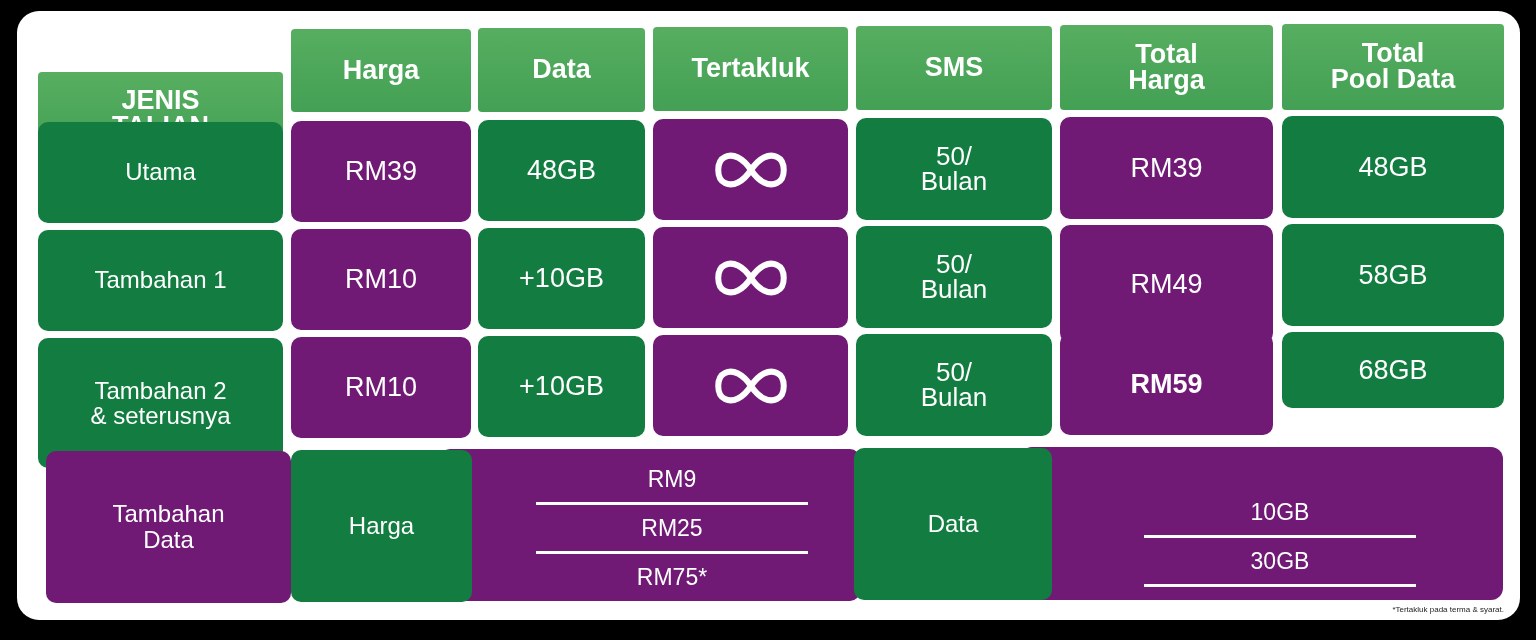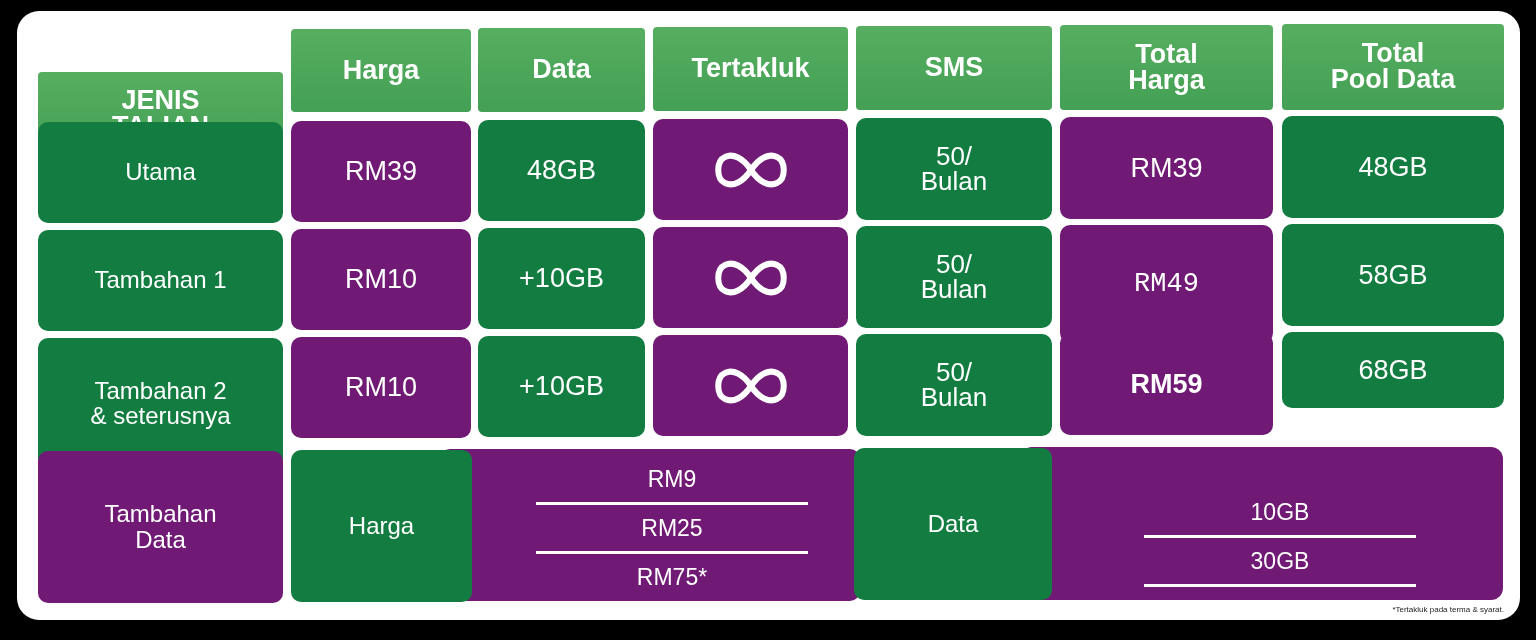--- a/index.html
+++ b/index.html
@@ -96,21 +96,21 @@
 </div>
 <div class="cell dark" style="left:653px;top:227px;width:195px;height:101px;">
   <svg class="inf" viewBox="0 0 78 42">
       <path d="M39 21 C31 9 21 4 13 8 C4 12 4 30 13 34 C21 38 31 33 39 21 C47 9 57 4 65 8 C74 12 74 30 65 34 C57 38 47 33 39 21 Z" fill="none" stroke="#fff" stroke-width="6"></path>
     </svg>
 </div>
 <div class="cell light lbl" style="left:856px;top:226px;width:196px;height:102px;font-size:26px;line-height:0.95;">
   <span>50/</span>
   <span>Bulan</span>
 </div>
-<div class="cell dark val" style="left:1060px;top:225px;width:213px;height:118px;font-family:Liberation Mono, monospace;">
+<div class="cell dark val" style="left:1060px;top:225px;width:213px;height:118px;">
   <span>RM49</span>
 </div>
 <div class="cell light val" style="left:1282px;top:224px;width:222px;height:102px;">
   <span>58GB</span>
 </div>
 
 <div class="cell light lbl" style="left:38px;top:338px;width:245px;height:130px;line-height:1.05;">
   <span>Tambahan 2</span>
   <span>&amp; seterusnya</span>
 </div>
@@ -129,21 +129,21 @@
   <span>50/</span>
   <span>Bulan</span>
 </div>
 <div class="cell dark val" style="left:1060px;top:333px;width:213px;height:102px;font-weight:bold;">
   <span>RM59</span>
 </div>
 <div class="cell light val" style="left:1282px;top:332px;width:222px;height:76px;">
   <span>68GB</span>
 </div>
 
-<div class="cell dark lbl" style="left:38px;top:451px;width:245px;height:152px;line-height:1.1;">
+<div class="cell dark lbl" style="left:46px;top:451px;width:245px;height:152px;line-height:1.1;">
   <span>Tambahan</span>
   <span>Data</span>
 </div>
 <div class="cell dark" style="left:440px;top:449px;width:420px;height:152px;border-radius:10px;"></div>
 <div class="cell light lbl" style="left:291px;top:450px;width:181px;height:152px;">
   <span>Harga</span>
 </div>
 <div class="stack" style="left:536px;top:456px;">
   <div class="item">RM9</div>
   <div class="rule"></div>

